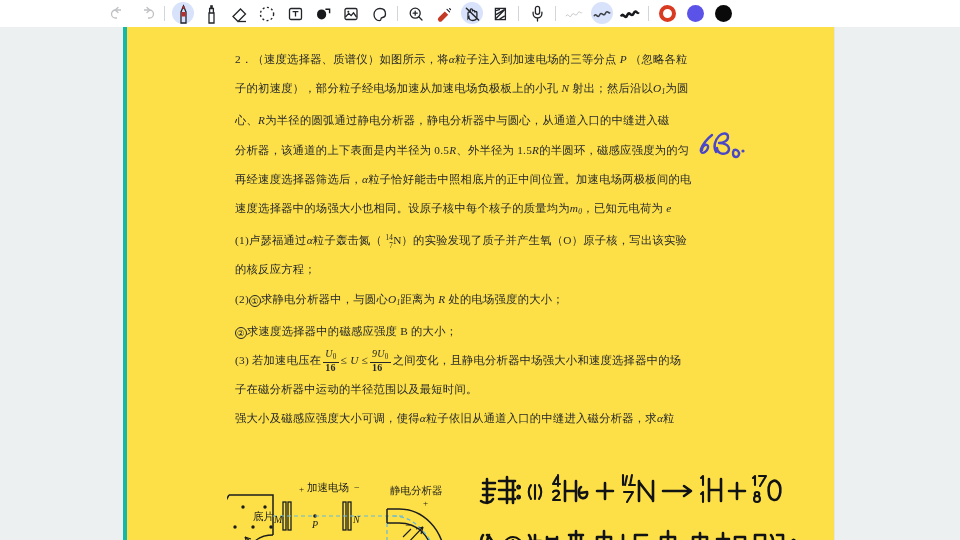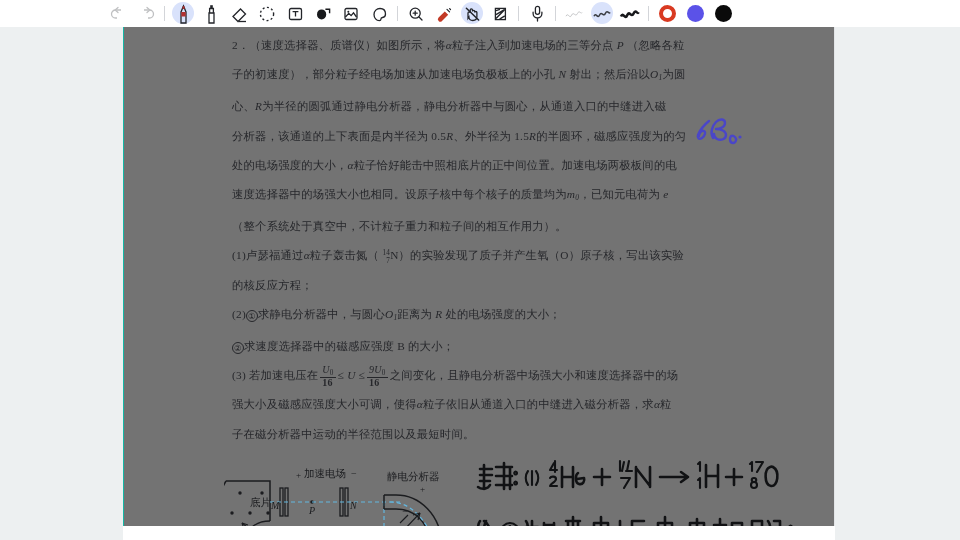--- a/index.html
+++ b/index.html
@@ -46,24 +46,24 @@
   .tool.dim svg { opacity: .35; }
 
   
   #page-shadow-left, #page-shadow-right {
     position: absolute; top: 27px; height: 513px;
     background: #edf0f1;
   }
   #page-shadow-left { left: 0; width: 123px; }
   #page-shadow-right { left: 835px; width: 125px; }
   #page {
-    position: absolute; left: 123px; top: 13px;
+    position: absolute; left: 123px; top: 27px;
     width: 712px; height: 513px;
-    background: #737373;
-    border-left: 1px solid #14b8a6;
+    background: #fde047;
+    border-left: 4px solid #14b8a6;
     border-right: 1px solid #e3e5e7;
     overflow: hidden;
   }
 
   
   #problem {
     position: absolute; left: 108px; top: 18px;
     width: 522px;
     font-family: "Liberation Serif", serif;
     font-size: 11.3px;
@@ -251,40 +251,39 @@
     <div id="problem">
 
       <p><span>2．（速度选择器、质谱仪）如图所示，将</span><span class="it">α</span><span>粒子注入到加速电场的三等分点</span> <span class="it">P</span> <span>（忽略各粒</span></p>
 
       <p><span>子的初速度），部分粒子经电场加速从加速电场负极板上的小孔</span> <span class="it">N</span> <span>射出；然后沿以</span><span class="it">O</span><span class="sub">1</span><span>为圆</span></p>
 
       <p><span>心、</span><span class="it">R</span><span>为半径的圆弧通过静电分析器，静电分析器中与圆心，从通道入口的中缝进入磁</span></p>
 
       <p><span>分析器，该通道的上下表面是内半径为 0.5</span><span class="it">R</span><span>、外半径为 1.5</span><span class="it">R</span><span>的半圆环，磁感应强度为的匀</span></p>
 
-      <p><span>处的电场强度的大小，</span><span class="it">α</span><span>粒子恰好能击中照相底片的正中间位置。加速电场两极板间的电</span></p>
+      <p><span>再经速度选择器筛选后，</span><span class="it">α</span><span>粒子恰好能击中照相底片的正中间位置。加速电场两极板间的电</span></p>
 
 
       <p><span>速度选择器中的场强大小也相同。设原子核中每个核子的质量均为</span><span class="it">m</span><span class="sub">0</span><span>，已知元电荷为</span> <span class="it">e</span></p>
 
-      <p><span>（整个系统处于真空中，不计粒子重力和粒子间的相互作用力）。</span></p>
 
       <p><span>(1)卢瑟福通过</span><span class="it">α</span><span>粒子轰击氮（</span><span class="nuc"><span class="a">14</span><span class="z">7</span></span><span>N</span><span>）的实验发现了质子并产生氧（O）原子核，写出该实验</span></p>
 
       <p><span>的核反应方程；</span></p>
 
       <p><span>(2)</span><span class="circnum">①</span><span>求静电分析器中，与圆心</span><span class="it">O</span><span class="sub">1</span><span>距离为</span> <span class="it">R</span> <span>处的电场强度的大小；</span></p>
 
       <p><span class="circnum">②</span><span>求速度选择器中的磁感应强度 B 的大小；</span></p>
 
       <p><span>(3) 若加速电压在</span><span class="frac"><span class="num"><span class="it">U</span><span class="subn">0</span></span><span class="den">16</span></span><span class="it">≤ U ≤</span><span class="frac"><span class="num"><span class="it">9U</span><span class="subn">0</span></span><span class="den">16</span></span><span>之间变化，且静电分析器中场强大小和速度选择器中的场</span></p>
 
+      <p><span>子在磁分析器中运动的半径范围以及最短时间。</span></p>
+
       <p><span>强大小及磁感应强度大小可调，使得</span><span class="it">α</span><span>粒子依旧从通道入口的中缝进入磁分析器，求</span><span class="it">α</span><span>粒</span></p>
-
-      <p><span>子在磁分析器中运动的半径范围以及最短时间。</span></p>
     </div>
 
     <div id="figure">
       <svg width="300" height="90" viewBox="0 0 300 90">
 
         <g>
           <path d="M2 16 C -10 36, -10 64, 2 86" fill="none" stroke="#1b1c1f" stroke-width="1.5"></path>
           <path d="M2 16 L46 16 L46 56" fill="none" stroke="#1b1c1f" stroke-width="1.5"></path>
           <circle cx="16" cy="28" r="1.7" fill="#1b1c1f"></circle>
           <circle cx="38" cy="28" r="1.7" fill="#1b1c1f"></circle>

